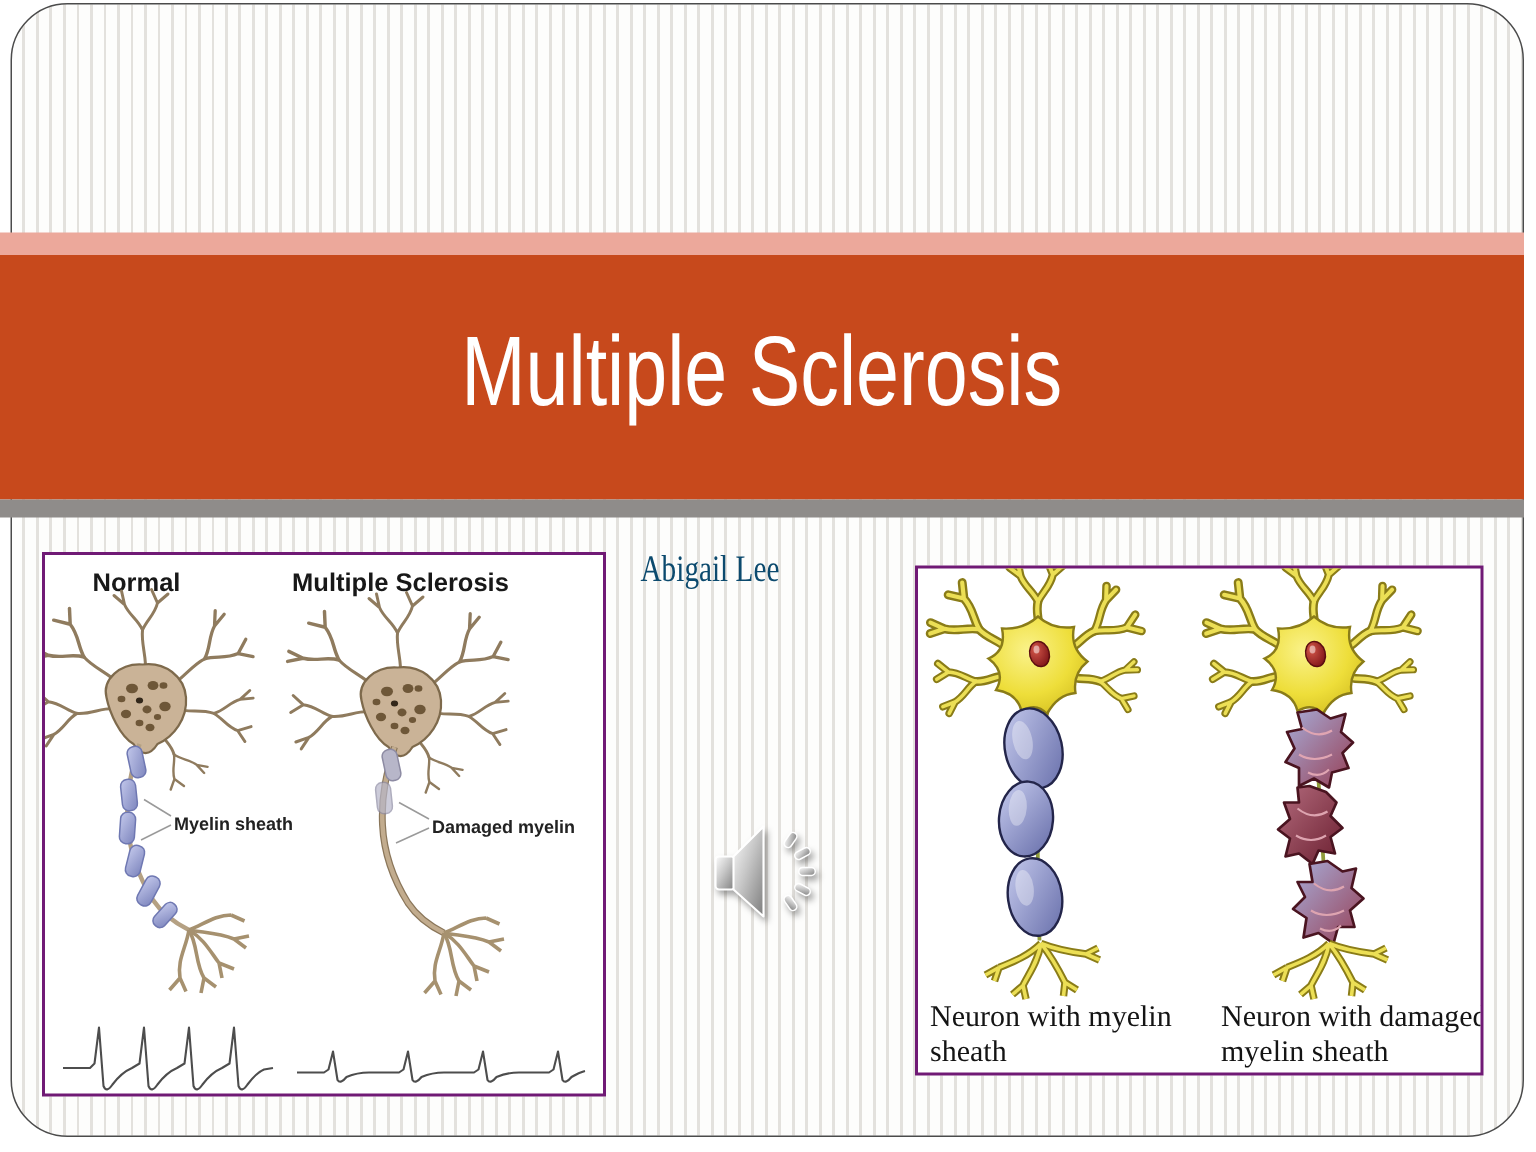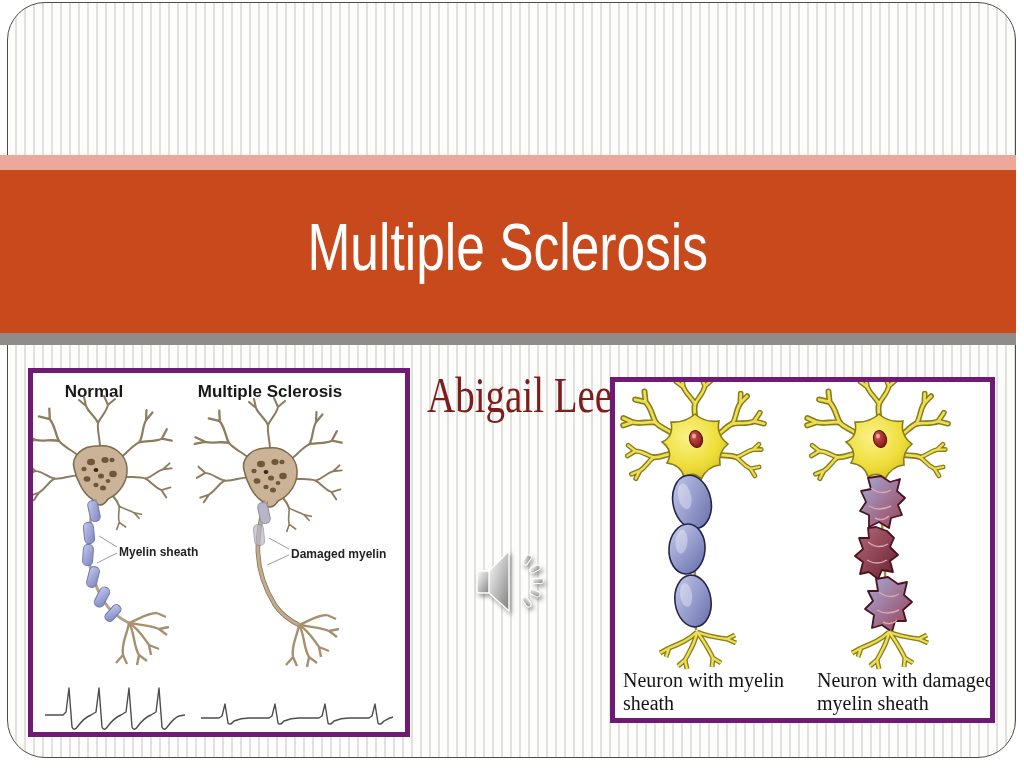--- a/index.html
+++ b/index.html
@@ -17,26 +17,26 @@
   .band-pink   { position:absolute; left:0; top:155px; width:1016px; height:15px;  background:#ECA89B; }
   .band-orange { position:absolute; left:0; top:170px; width:1016px; height:163px; background:#C7491C;
                  display:flex; align-items:center; justify-content:center; }
   .band-gray   { position:absolute; left:0; top:333px; width:1016px; height:12px;  background:#8F8C8A; }
   .slide-title {
     color:#ffffff; font-size:66px; font-weight:400; white-space:nowrap;
     display:inline-block; transform:scaleX(0.78); transform-origin:center;
     padding-bottom:10px; letter-spacing:0px;
   }
   .author {
-    position:absolute; left:427px; top:366px; color:#7f1d1d;
-    font-family:"Liberation Serif", serif; font-size:50px; white-space:nowrap;text-decoration:underline;
+    position:absolute; left:427px; top:366px; color:#0c4a6e;
+    font-family:"Liberation Serif", serif; font-size:25px; white-space:nowrap;text-decoration:underline;
   }
   .author span { display:inline-block; transform:scaleX(0.78); transform-origin:left; }
   .figure {
-    position:absolute; background:#ffffff; border:5px solid #701a75;
+    position:absolute; background:#ffffff; border:2px solid #701a75;
   }
   .figure-left  { left:28px;  top:368px; width:372px; height:359px; }
   .figure-right { left:610px; top:377px; width:375px; height:336px; }
   .figure svg { display:block; }
   .fig-heading { font-family:"Liberation Sans", sans-serif; font-size:17px; font-weight:700; fill:#181818; }
   .fig-small   { font-family:"Liberation Sans", sans-serif; font-size:12px; font-weight:700; fill:#222222; }
   .fig-caption { font-family:"Liberation Serif", serif; font-size:20px; fill:#141414; }
   .audio-icon {
     position:absolute; left:473px; top:548px; width:80px; height:70px; cursor:pointer;
   }

